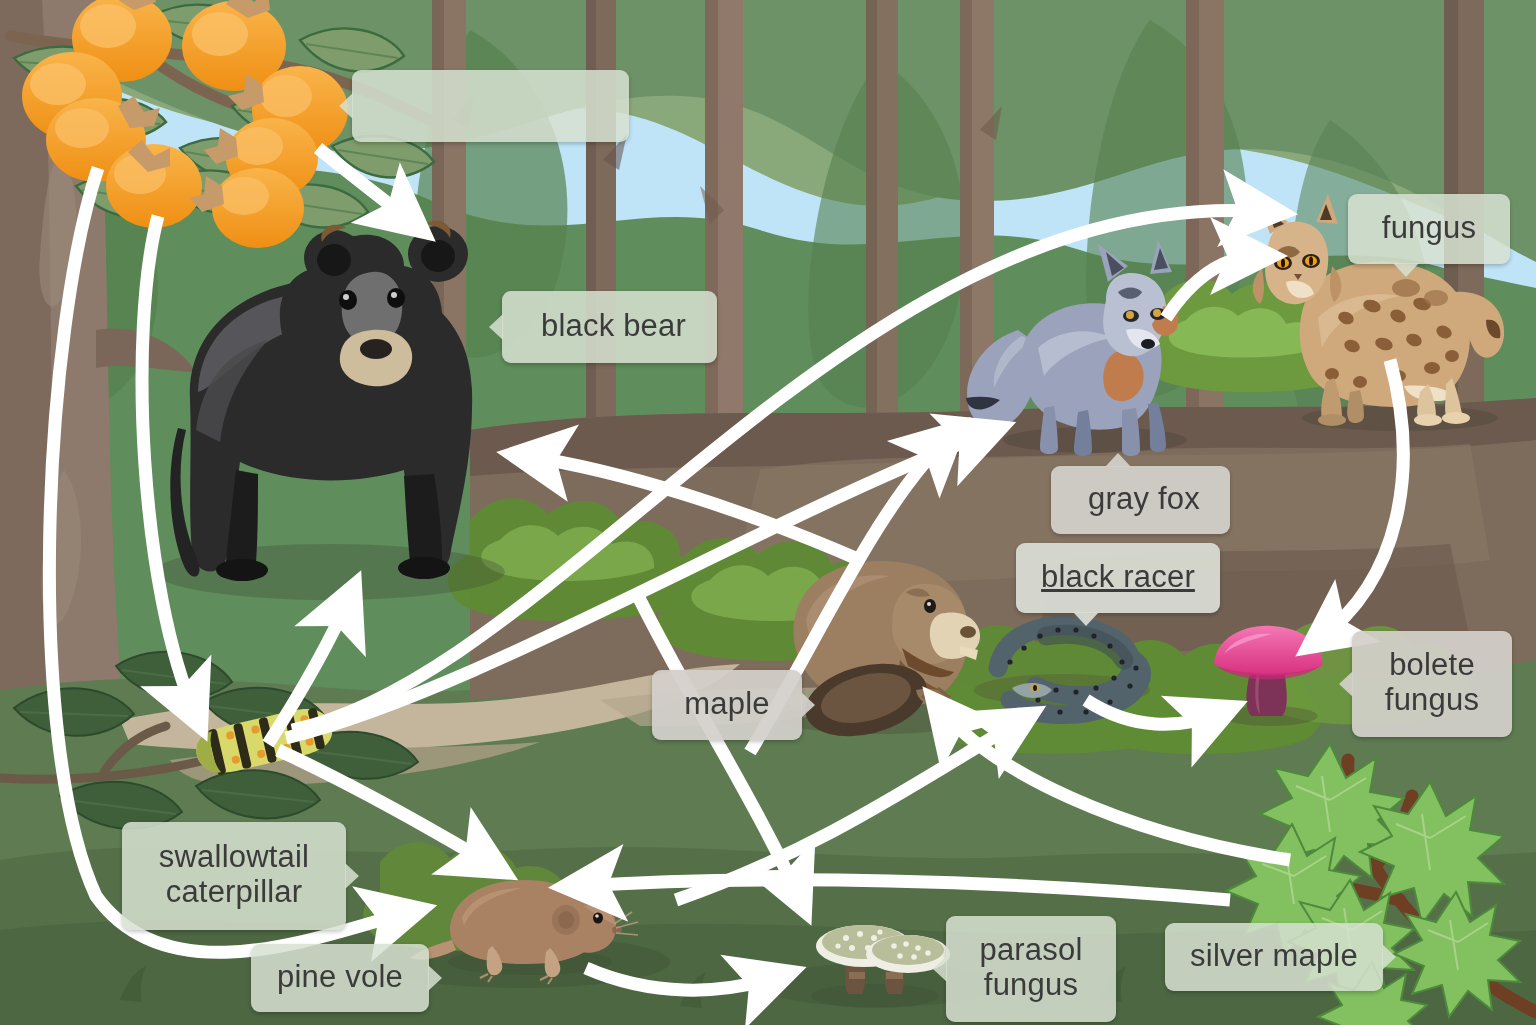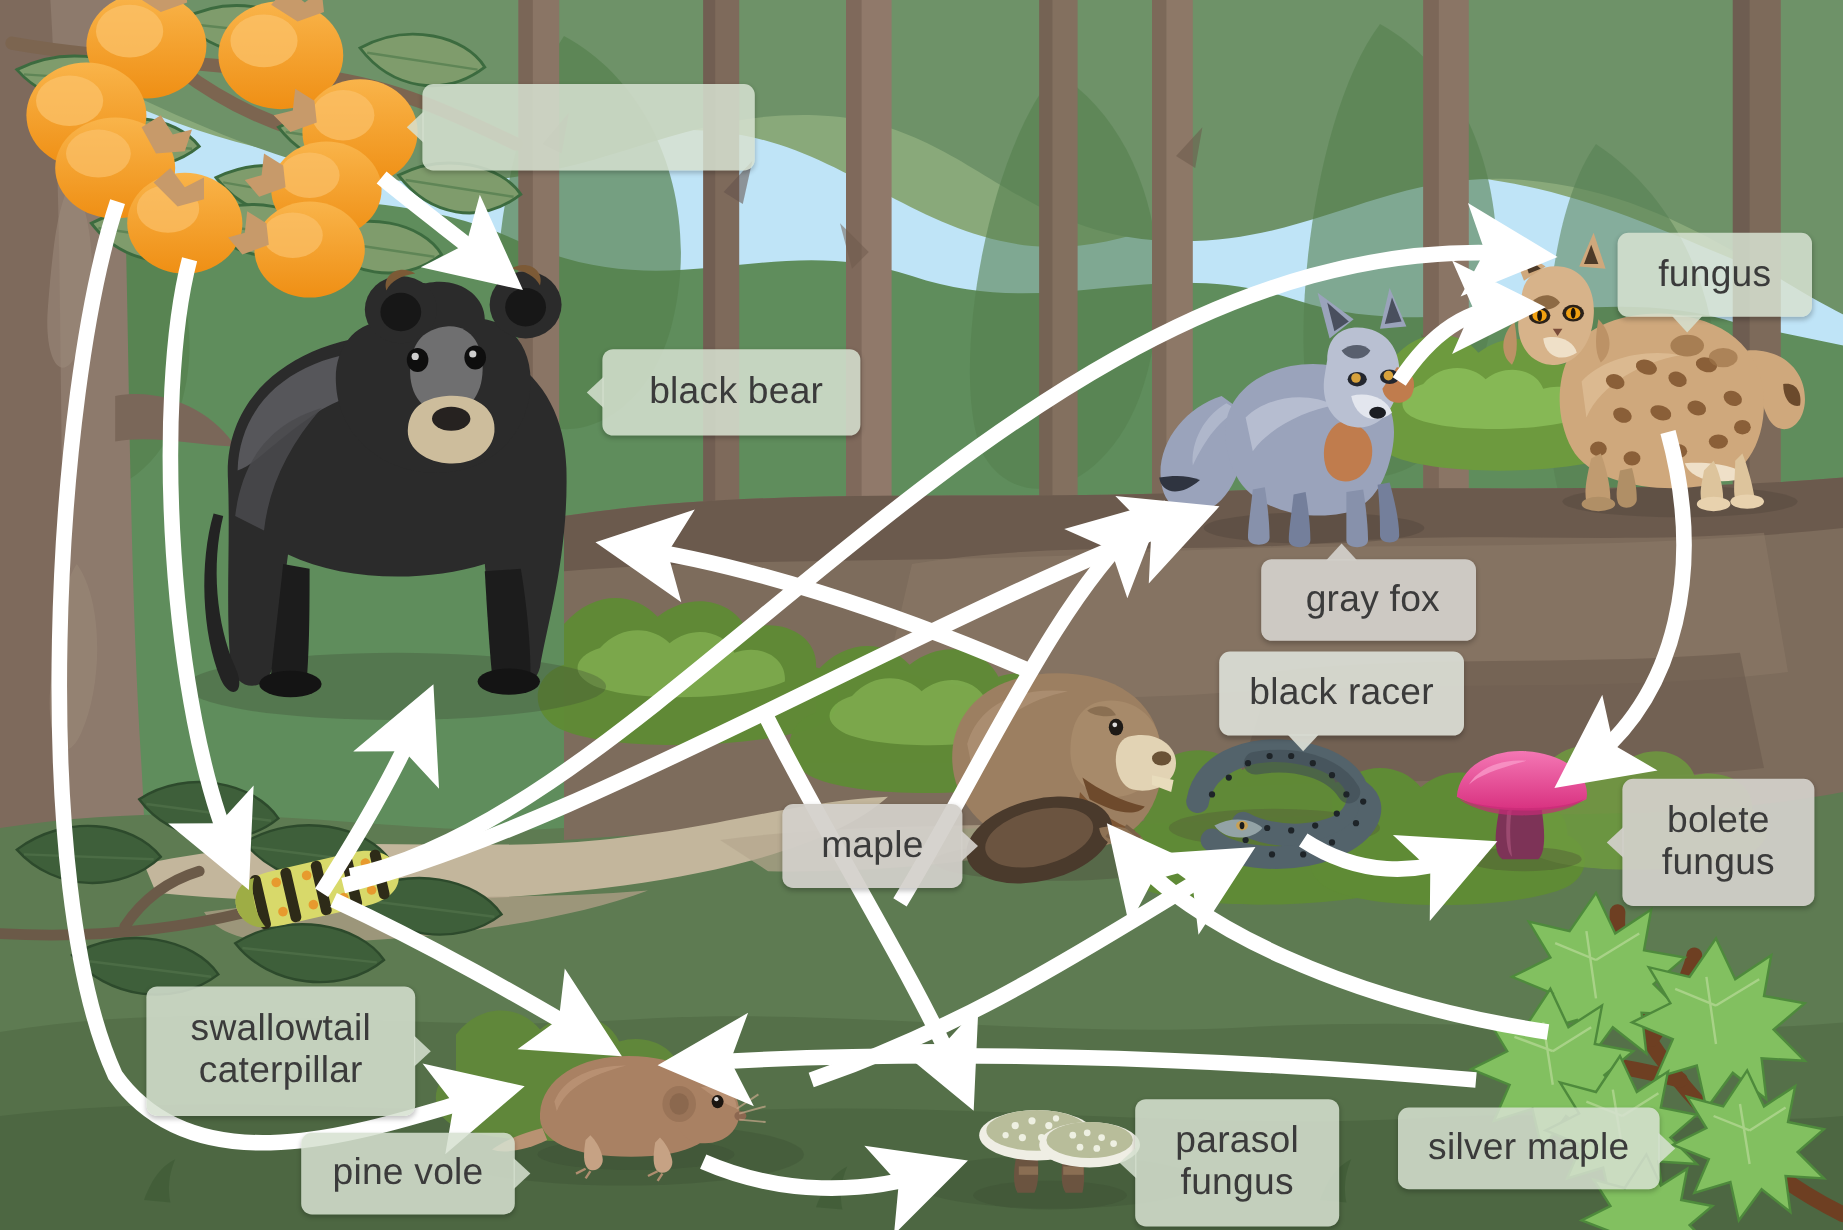--- a/index.html
+++ b/index.html
@@ -644,22 +644,22 @@
       <path d="M1166,318 C1196,272 1228,256 1260,256"></path>
       <path d="M1390,360 C1420,470 1400,580 1318,640"></path>
     </g>
   </svg>
 
   <div id="labels">
       <div class="lbl green" style="left: 352px; top: 70px; width: 245px; height: 56px;"><span class="nk left"></span></div>
       <div class="lbl green" style="left: 502px; top: 291px; width: 175px; height: 56px; padding-left: 24px;"><span class="nk left"></span><span>black bear</span></div>
       <div class="lbl green" style="left: 1348px; top: 194px; width: 130px; height: 54px;"><span class="nk down"></span><span>fungus</span></div>
       <div class="lbl gray" style="left: 1051px; top: 466px; width: 140px; height: 52px; padding-left: 23px;"><span class="nk up"></span><span>gray fox</span></div>
-      <div class="lbl pale" style="left: 1016px; top: 543px; width: 172px; height: 54px;"><span class="nk down"></span><span>black racer</span></div>
-      <div class="lbl gray" style="left: 1352px; top: 649px; width: 128px; height: 90px;"><span class="nk left"></span><span>bolete
+      <div class="lbl pale" style="left: 1016px; top: 543px; width: 172px; height: 54px; text-decoration: underline;"><span class="nk down"></span><span>black racer</span></div>
+      <div class="lbl gray" style="left: 1352px; top: 631px; width: 128px; height: 90px;"><span class="nk left"></span><span>bolete
 fungus</span></div>
       <div class="lbl gray" style="left: 652px; top: 670px; width: 118px; height: 54px;"><span class="nk right"></span><span>maple</span></div>
       <div class="lbl green" style="left: 122px; top: 774px; width: 192px; height: 92px; margin-top: 48px;"><span class="nk right"></span><span>swallowtail
 caterpillar</span></div>
       <div class="lbl green" style="left: 251px; top: 944px; width: 146px; height: 52px;"><span class="nk right"></span><span>pine vole</span></div>
       <div class="lbl green" style="left: 946px; top: 916px; width: 138px; height: 90px;"><span class="nk left"></span><span>parasol
 fungus</span></div>
       <div class="lbl green" style="left: 1165px; top: 923px; width: 186px; height: 52px;"><span class="nk right"></span><span>silver maple</span></div>
     </div>
 

